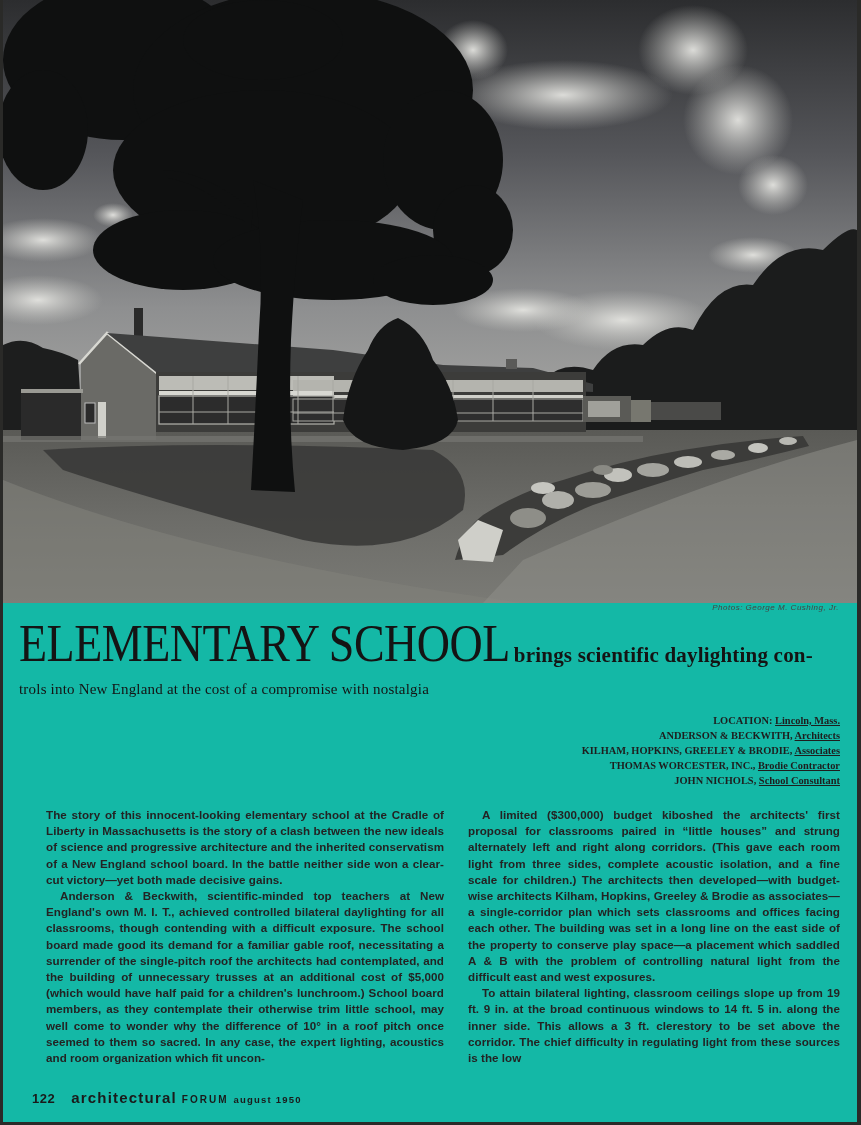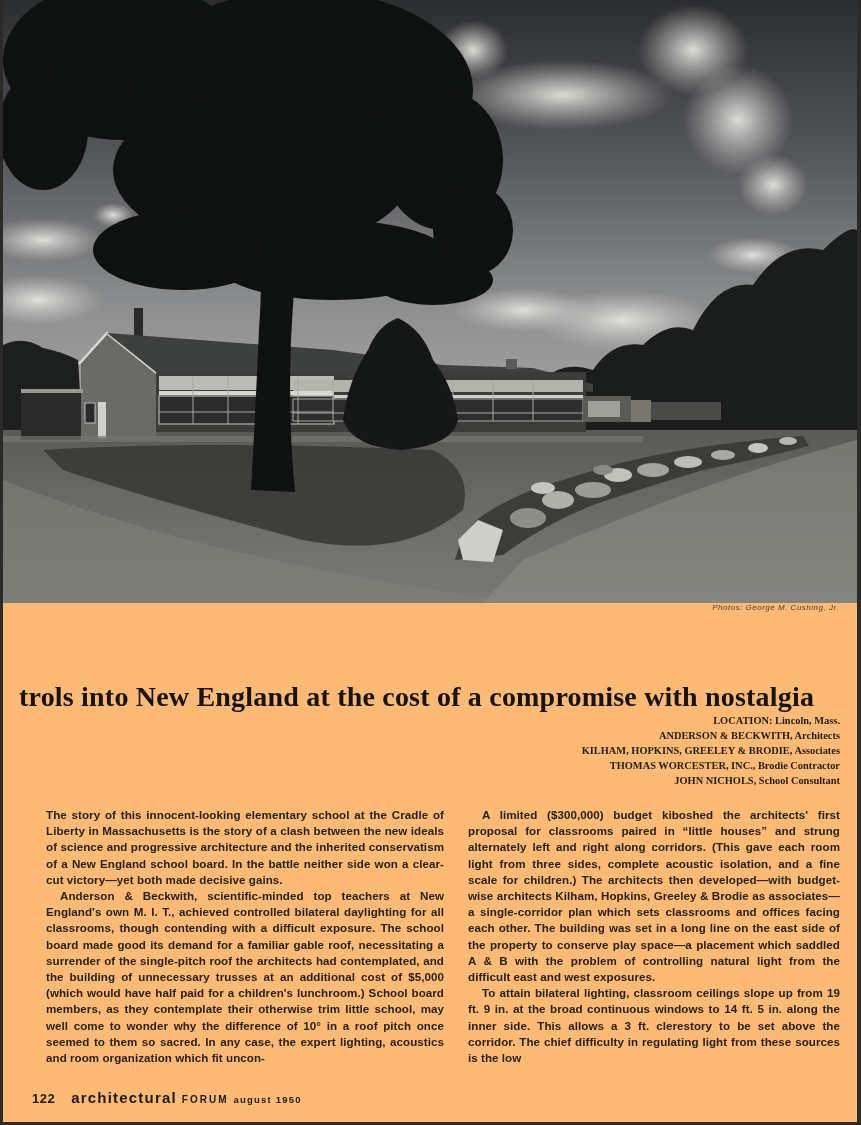--- a/index.html
+++ b/index.html
@@ -3,21 +3,21 @@
   <meta charset="utf-8">
   <style>
     html, body { margin: 0; padding: 0; }
     body {
       width: 861px; height: 1125px; overflow: hidden;
       background: #2a2a28;
       font-family: "Liberation Serif", "DejaVu Serif", serif;
     }
     .page {
       position: absolute; left: 3px; top: 0; width: 854px; height: 1122px;
-      background: #fdba74;
+      background: #14b8a6;
       overflow: hidden;
     }
     .photo {
       position: absolute; left: 0; top: 0; width: 854px; height: 603px;
       background: #3a3a38;
       overflow: hidden;
     }
     .photo svg { display: block; }
     .credit {
       position: absolute; right: 18px; top: 603px;
@@ -37,31 +37,31 @@
       vertical-align: baseline;
     }
     .headline .deck {
       font-family: "Liberation Serif", serif;
       font-size: 21px; font-weight: bold;
       letter-spacing: 0.2px;
     }
     .deck-line2 {
       position: absolute; left: 16px; top: 681px;
       font-family: "Liberation Serif", serif;
-      font-size: 28px; font-weight: bold; color: #141414;
+      font-size: 15px; font-weight: normal; color: #141414;
       letter-spacing: 0.2px;
     }
     .credits-block {
       position: absolute; right: 17px; top: 713px;
       text-align: right;
       font-family: "Liberation Serif", serif;
       font-size: 10.4px; font-weight: bold; color: #1e1e1e;
       line-height: 15px;
     }
-    .credits-block .role { font-weight: bold; }
+    .credits-block .role { font-weight: bold; text-decoration: underline; }
     .col {
       position: absolute; top: 807px;
       font-family: Liberation Sans, sans-serif;
       font-size: 11.6px; font-weight: bold; color: #232323;
       line-height: 16.2px;
       text-align: justify;
       letter-spacing: 0.05px;
     }
     .col.left { left: 43px; width: 398px; }
     .col.right { left: 465px; width: 372px; }
@@ -207,20 +207,24 @@
         <ellipse cx="755" cy="448" rx="10" ry="5" fill="#c4c4be"></ellipse>
         <ellipse cx="785" cy="441" rx="9" ry="4" fill="#b8b8b2"></ellipse>
         <ellipse cx="540" cy="488" rx="12" ry="6" fill="#c6c6c0"></ellipse>
         <ellipse cx="600" cy="470" rx="10" ry="5" fill="#8a8a84"></ellipse>
       </g>
     </svg>
   </div>
 
   <div class="credit">Photos: George M. Cushing, Jr.</div>
 
+  <div class="headline">
+    <span class="big">ELEMENTARY SCHOOL</span>
+    <span class="deck">brings scientific daylighting con-</span>
+  </div>
   <div class="deck-line2">trols into New England at the cost of a compromise with nostalgia</div>
 
   <div class="credits-block">
     <div><span>LOCATION:</span> <span class="role">Lincoln, Mass.</span></div>
     <div><span>ANDERSON &amp; BECKWITH,</span> <span class="role">Architects</span></div>
     <div><span>KILHAM, HOPKINS, GREELEY &amp; BRODIE,</span> <span class="role">Associates</span></div>
     <div><span>THOMAS WORCESTER, INC.,</span> <span class="role">Brodie Contractor</span></div>
     <div><span>JOHN NICHOLS,</span> <span class="role">School Consultant</span></div>
   </div>
 

